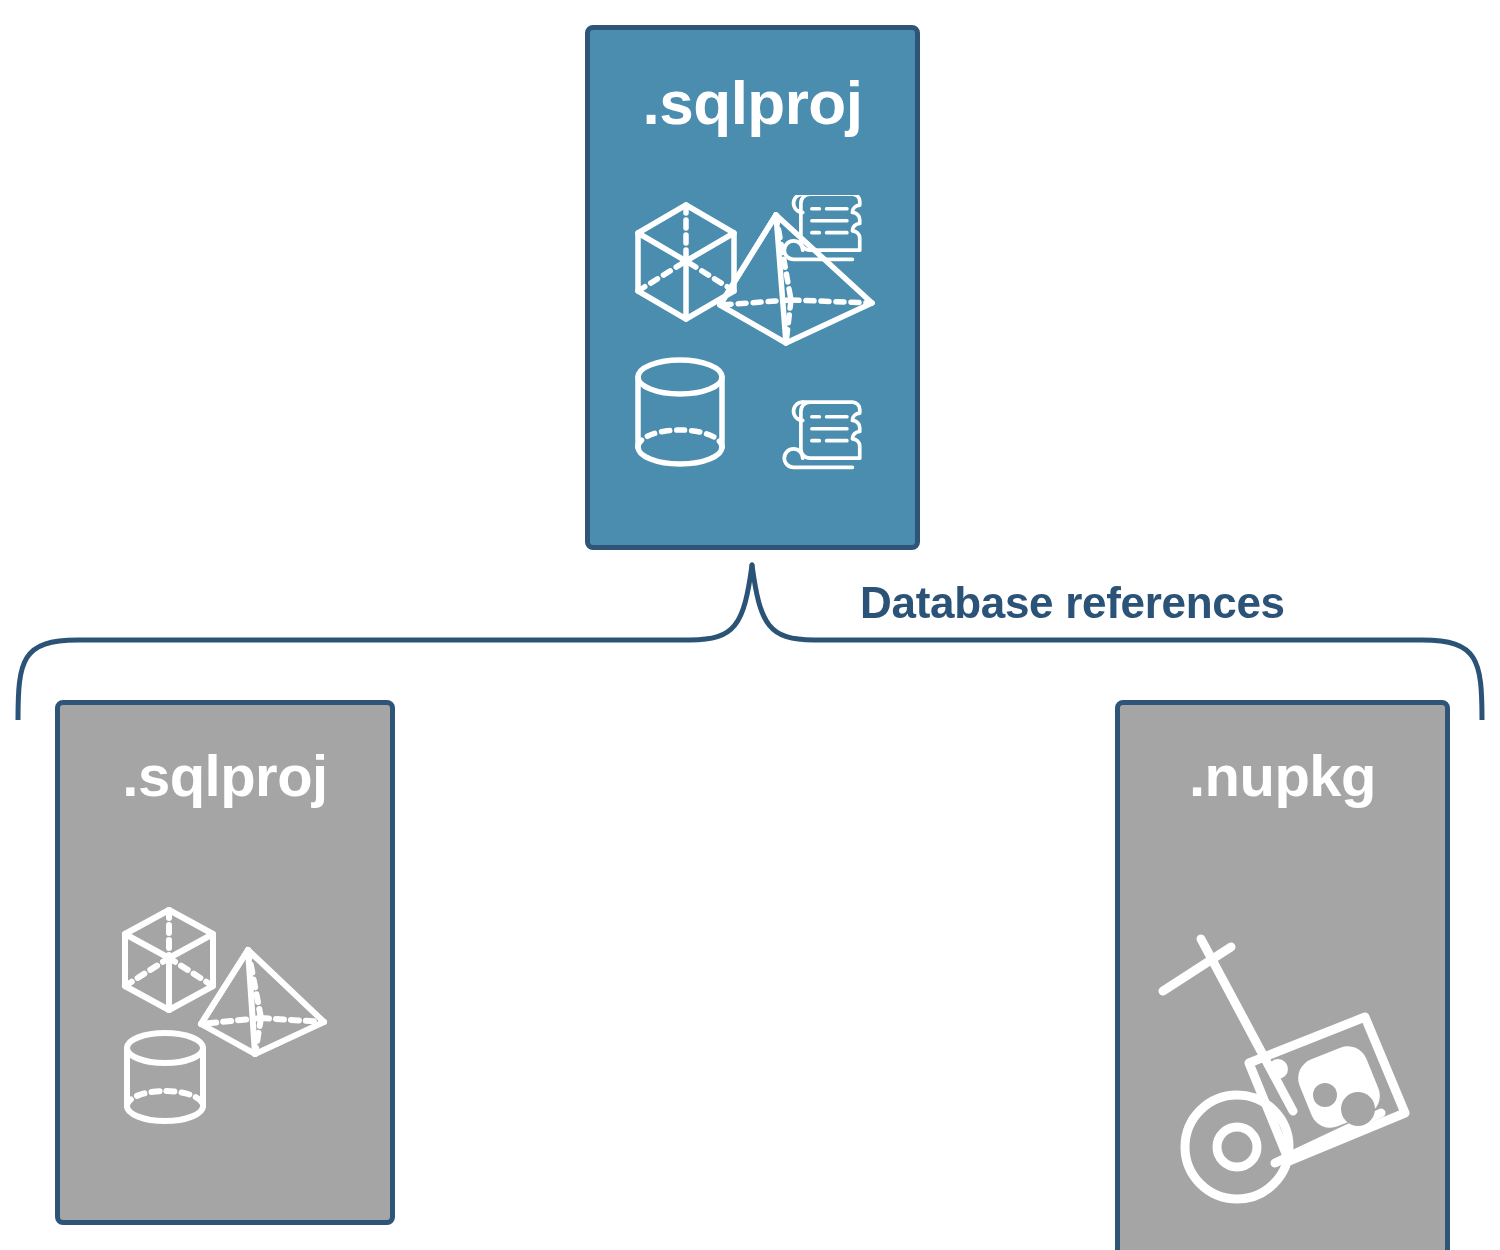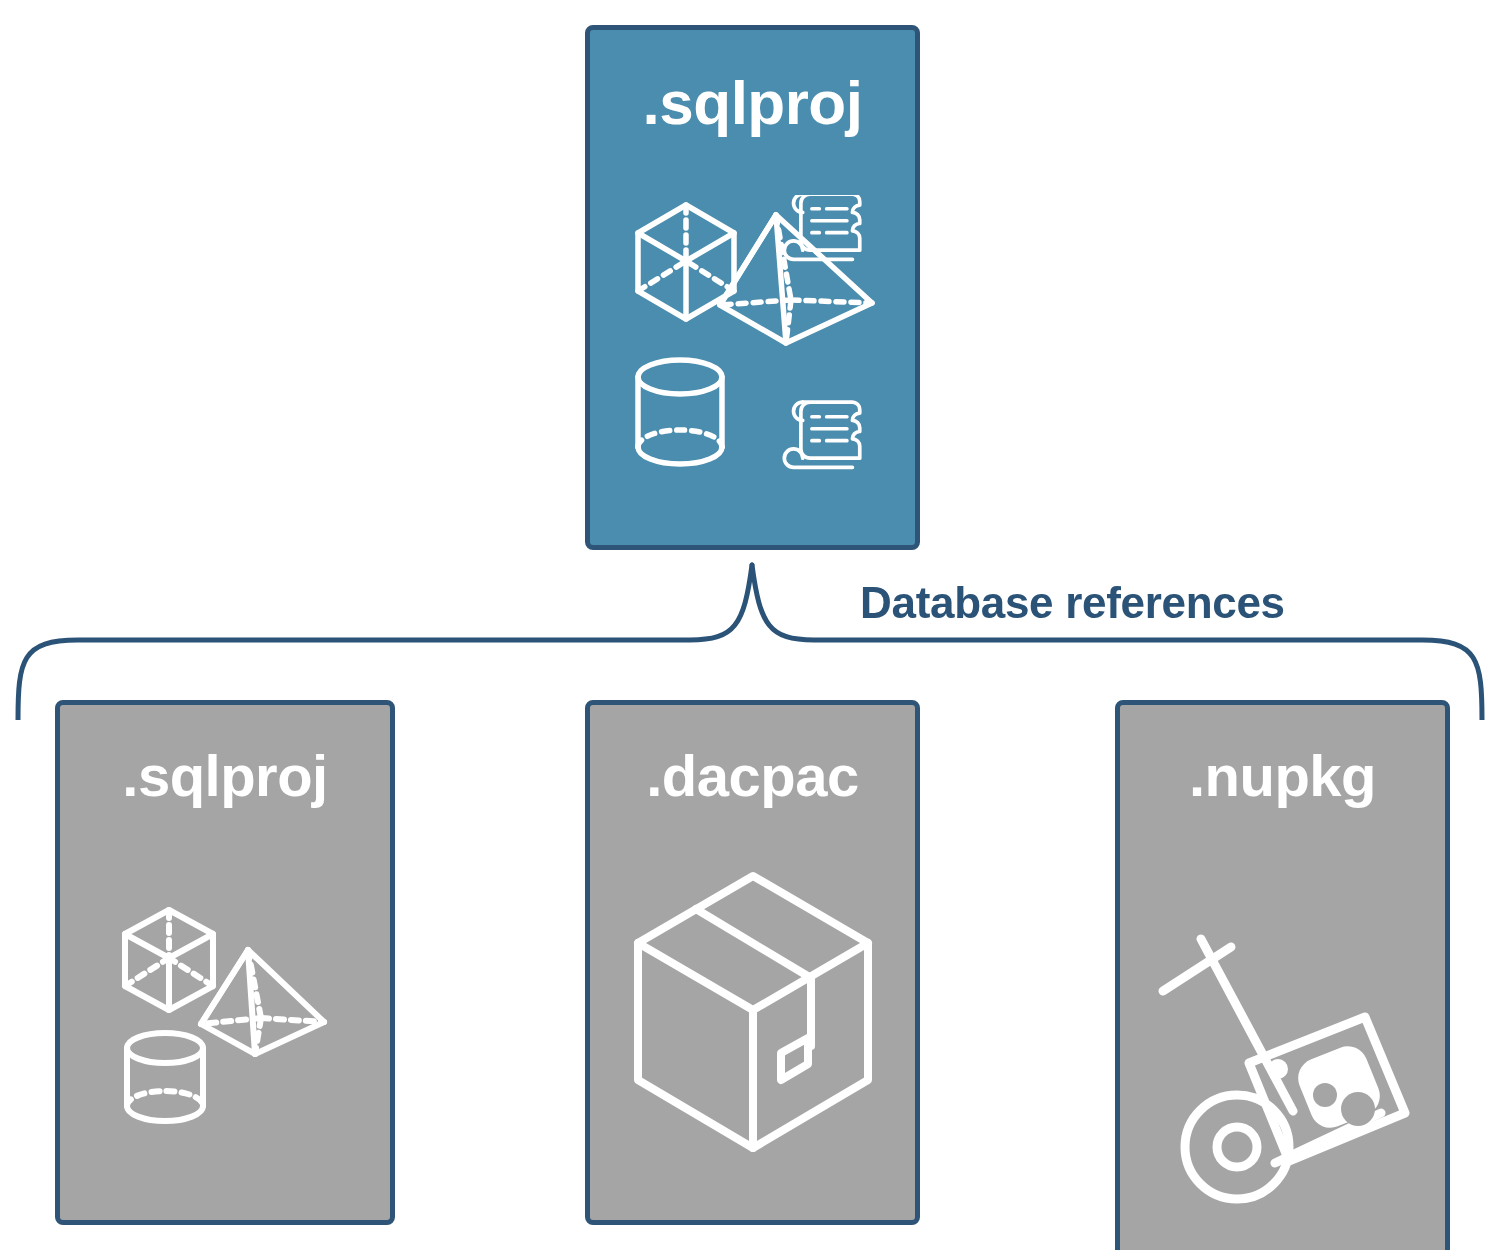--- a/index.html
+++ b/index.html
@@ -200,40 +200,20 @@
             <path d="M12,150 L12,208"></path>
             <path d="M88,150 L88,208"></path>
             <path d="M12,208 A38,15 0 0 0 88,208"></path>
             <path d="M12,208 A38,15 0 0 1 88,208" stroke-dasharray="8 7"></path>
           </g>
         </g>
       </svg>
     </div>
   </div>
 
-  <div class="card secondary" id="card-dacpac">
-    <div class="card-title">.dacpac</div>
-    <div class="icon-area">
-      <svg width="250" height="290" viewBox="0 0 250 290">
-        <g fill="none" stroke="#ffffff" stroke-width="8" stroke-linecap="round" stroke-linejoin="round">
-
-          <path d="M125,8 L240,75 L240,212 L125,280 L10,212 L10,75 Z"></path>
-
-          <path d="M125,142 L125,280"></path>
-
-          <path d="M10,75 L125,142 L240,75"></path>
-
-          <path d="M68,41 L183,110"></path>
-          <path d="M183,110 L183,178"></path>
-
-          <path d="M153,185 L180,170 L180,196 L153,212 Z"></path>
-        </g>
-      </svg>
-    </div>
-  </div>
 
   <div class="card secondary" id="card-nupkg">
     <div class="card-title">.nupkg</div>
     <div class="icon-area">
       <svg width="260" height="290" viewBox="0 0 260 290">
         <g fill="none" stroke="#ffffff" stroke-width="9" stroke-linecap="round" stroke-linejoin="round">
 
           <path d="M10,58 L78,14"></path>
 
           <path d="M48,6 L140,178"></path>

